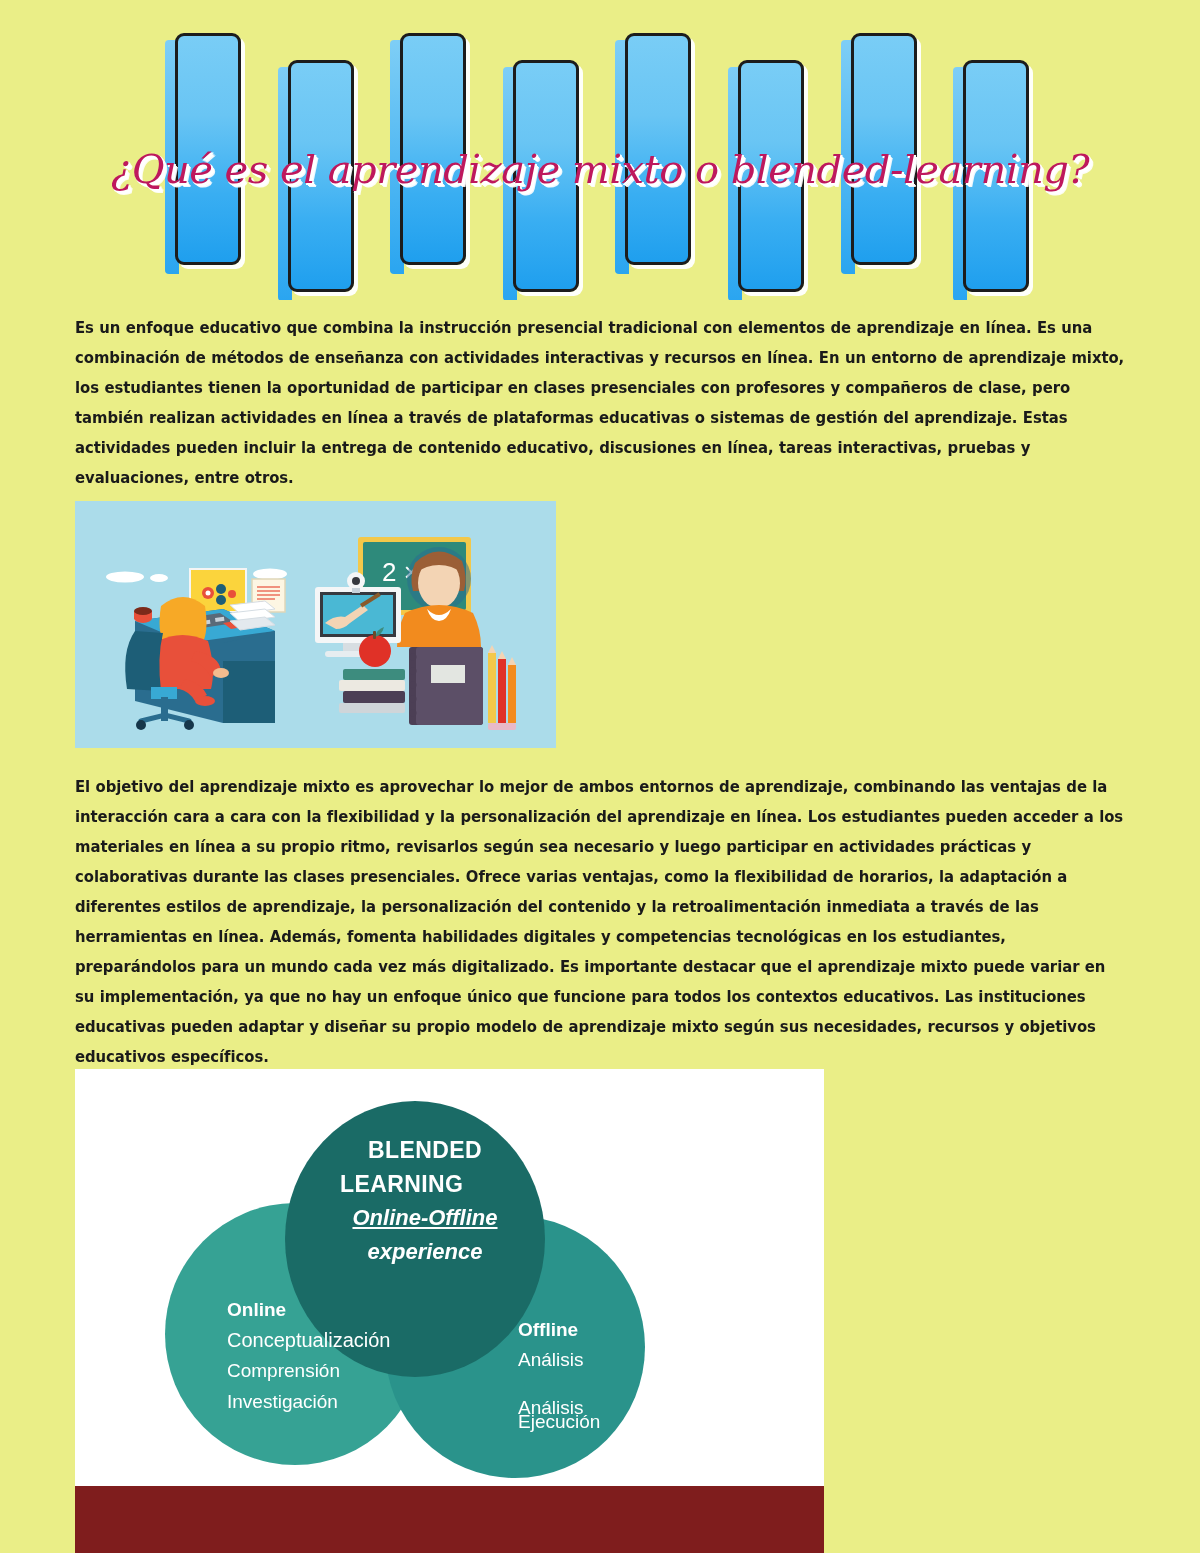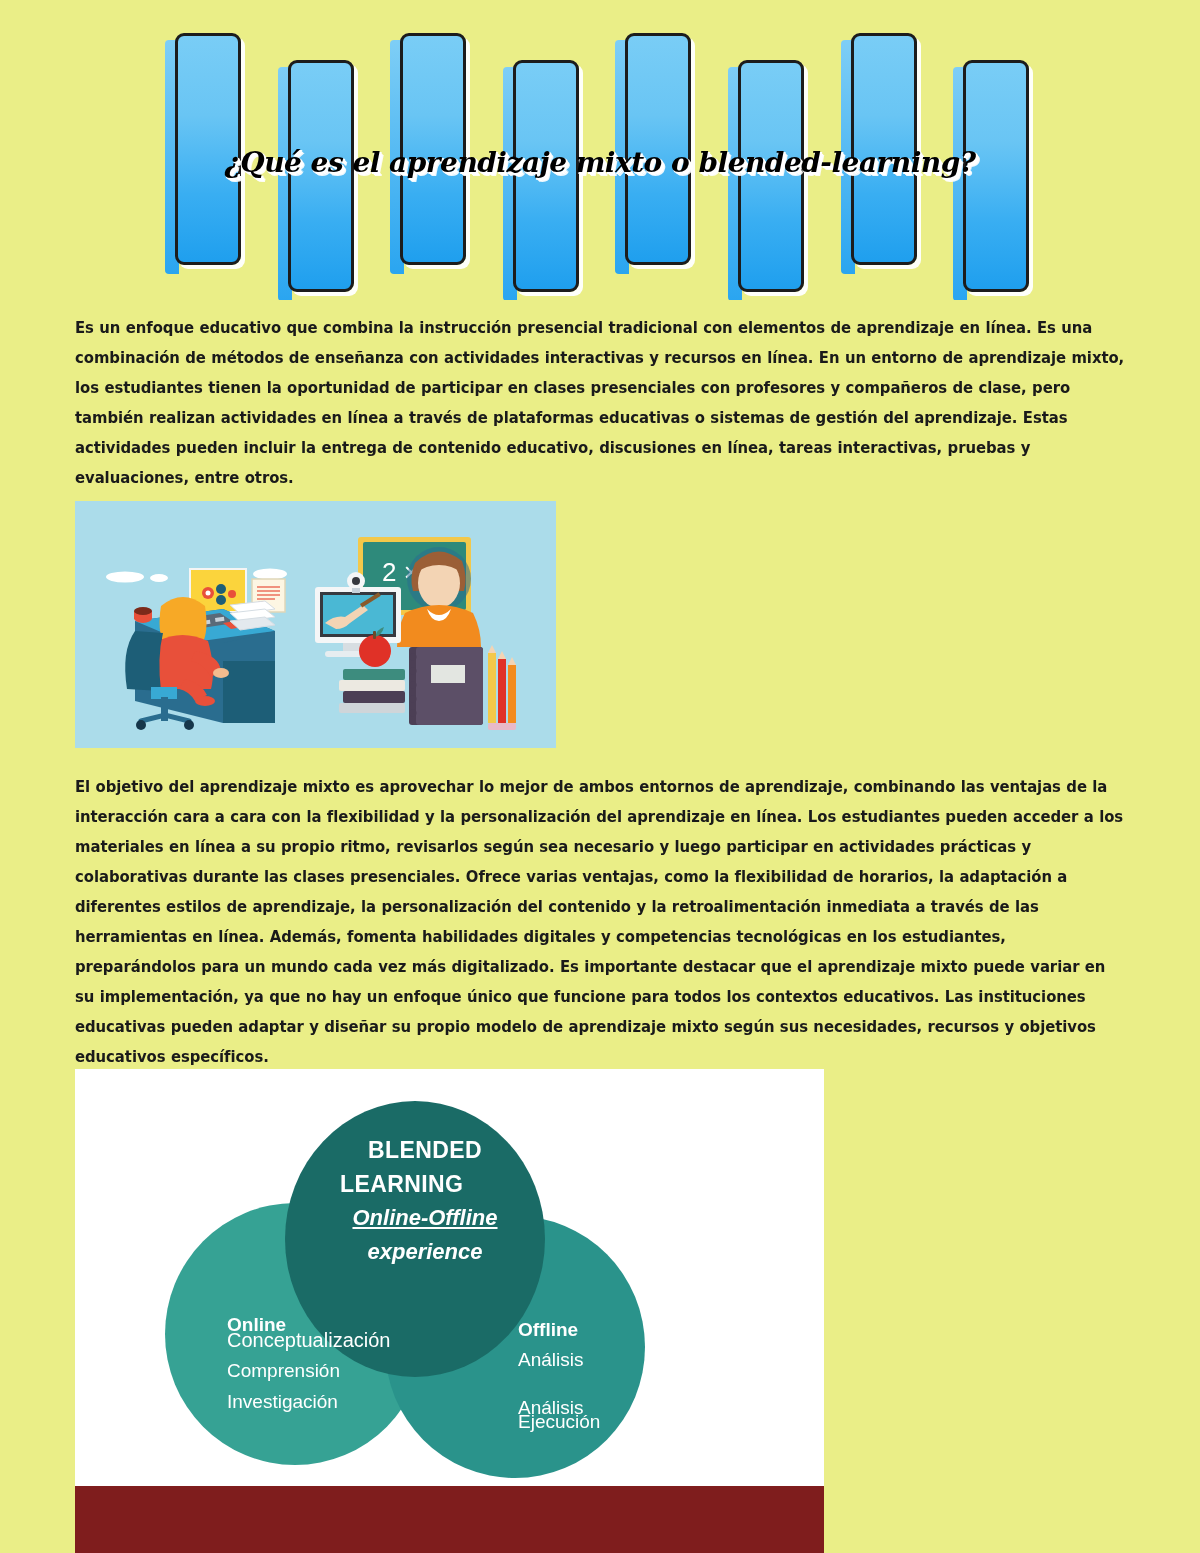--- a/index.html
+++ b/index.html
@@ -49,25 +49,25 @@
     position: absolute;
     top: 146px;
     left: 0;
     width: 1200px;
     text-align: center;
     z-index: 5;
   }
   #page-title {
     display: inline-block;
     font-family: "DejaVu Serif", serif;
-    font-size: 28px;
-    font-weight: bold;
+    font-size: 40px;
+    font-weight: normal;
     font-style: italic;
     letter-spacing: -0.5px;
-    color: #000000;
+    color: #be185d;
     white-space: nowrap;
     text-shadow:
       2px 2px 0 #ffffff,
       3px 3px 0 #ffffff,
       1px 2px 0 #ffffff,
       2px 1px 0 #ffffff,
       4px 4px 0 rgba(255,255,255,0.9);
   }
 
   
@@ -255,21 +255,21 @@
     <ellipse cx="220" cy="265" rx="130" ry="131" fill="#36a294"></ellipse>
     <ellipse cx="440" cy="278" rx="130" ry="131" fill="#2a938b"></ellipse>
     <ellipse cx="340" cy="170" rx="130" ry="138" fill="#1a6b66"></ellipse>
   </svg>
 
   <div class="venn-text" style="left:265px; top:68px; width:170px; font-size:23px; font-weight:bold; letter-spacing:0.4px; text-align:center;">BLENDED</div>
   <div class="venn-text" style="left:265px; top:102px; width:170px; font-size:23px; font-weight:bold; letter-spacing:0.4px; ">LEARNING</div>
   <div class="venn-text" style="left:255px; top:136px; width:190px; font-size:22px; font-weight:bold; font-style:italic; text-align:center;text-decoration:underline;">Online-Offline</div>
   <div class="venn-text" style="left:255px; top:170px; width:190px; font-size:22px; font-weight:bold; font-style:italic; text-align:center;">experience</div>
 
-  <div class="venn-text" style="left:152px; top:230px; font-size:19px; font-weight:bold;margin-top:15px;">Online</div>
+  <div class="venn-text" style="left:152px; top:230px; font-size:19px; font-weight:bold;">Online</div>
   <div class="venn-text" style="left:152px; top:260px; font-size:20px;">Conceptualización</div>
   <div class="venn-text" style="left:152px; top:291px; font-size:19px;">Comprensión</div>
   <div class="venn-text" style="left:152px; top:322px; font-size:19px;">Investigación</div>
 
   <div class="venn-text" style="left:443px; top:250px; font-size:19px; font-weight:bold;">Offline</div>
   <div class="venn-text" style="left:443px; top:280px; font-size:19px;">Análisis</div>
   <div class="venn-text" style="left:443px; top:328px; font-size:19px;">Análisis</div>
   <div class="venn-text" style="left:443px; top:342px; font-size:19px;">Ejecución</div>
 </div>
 

